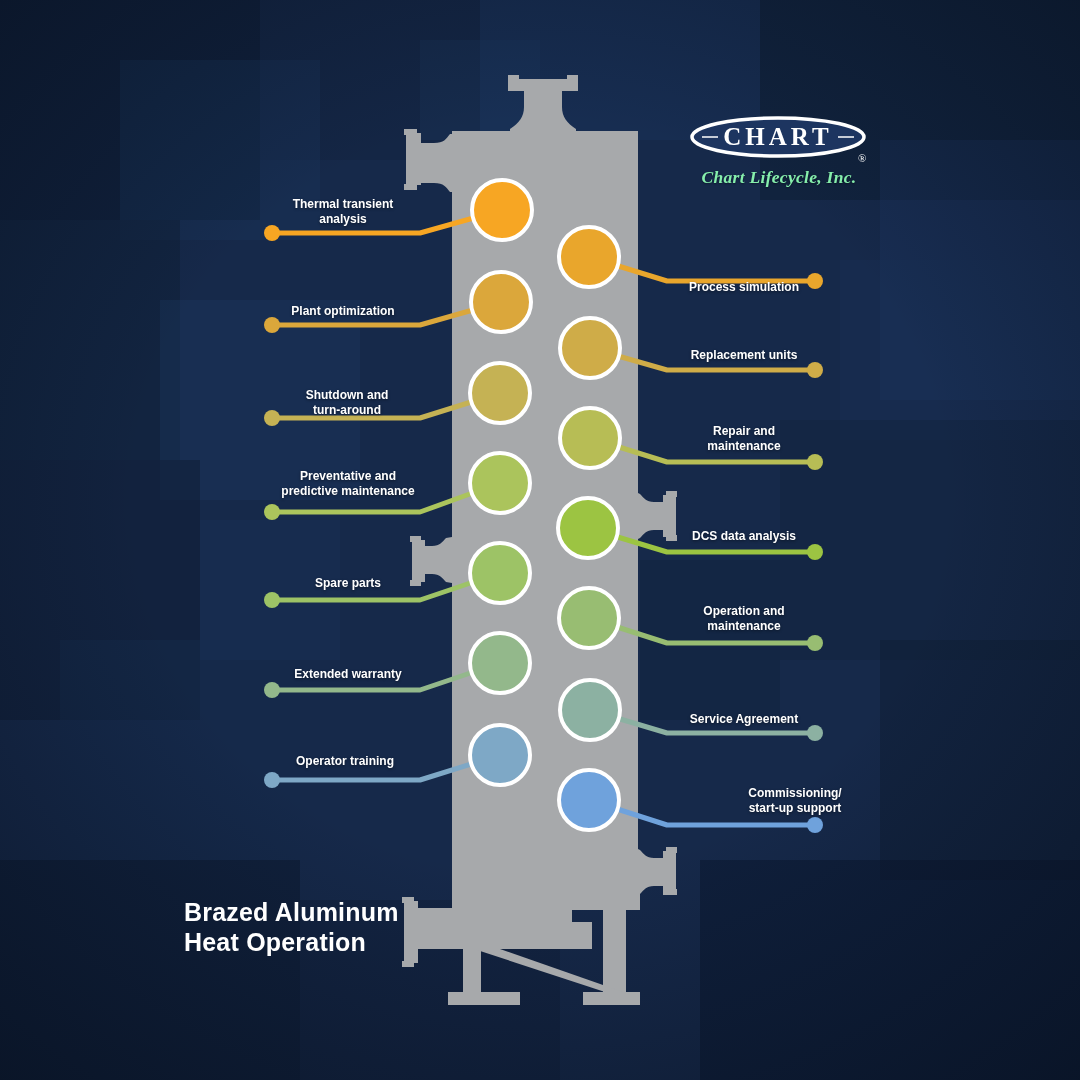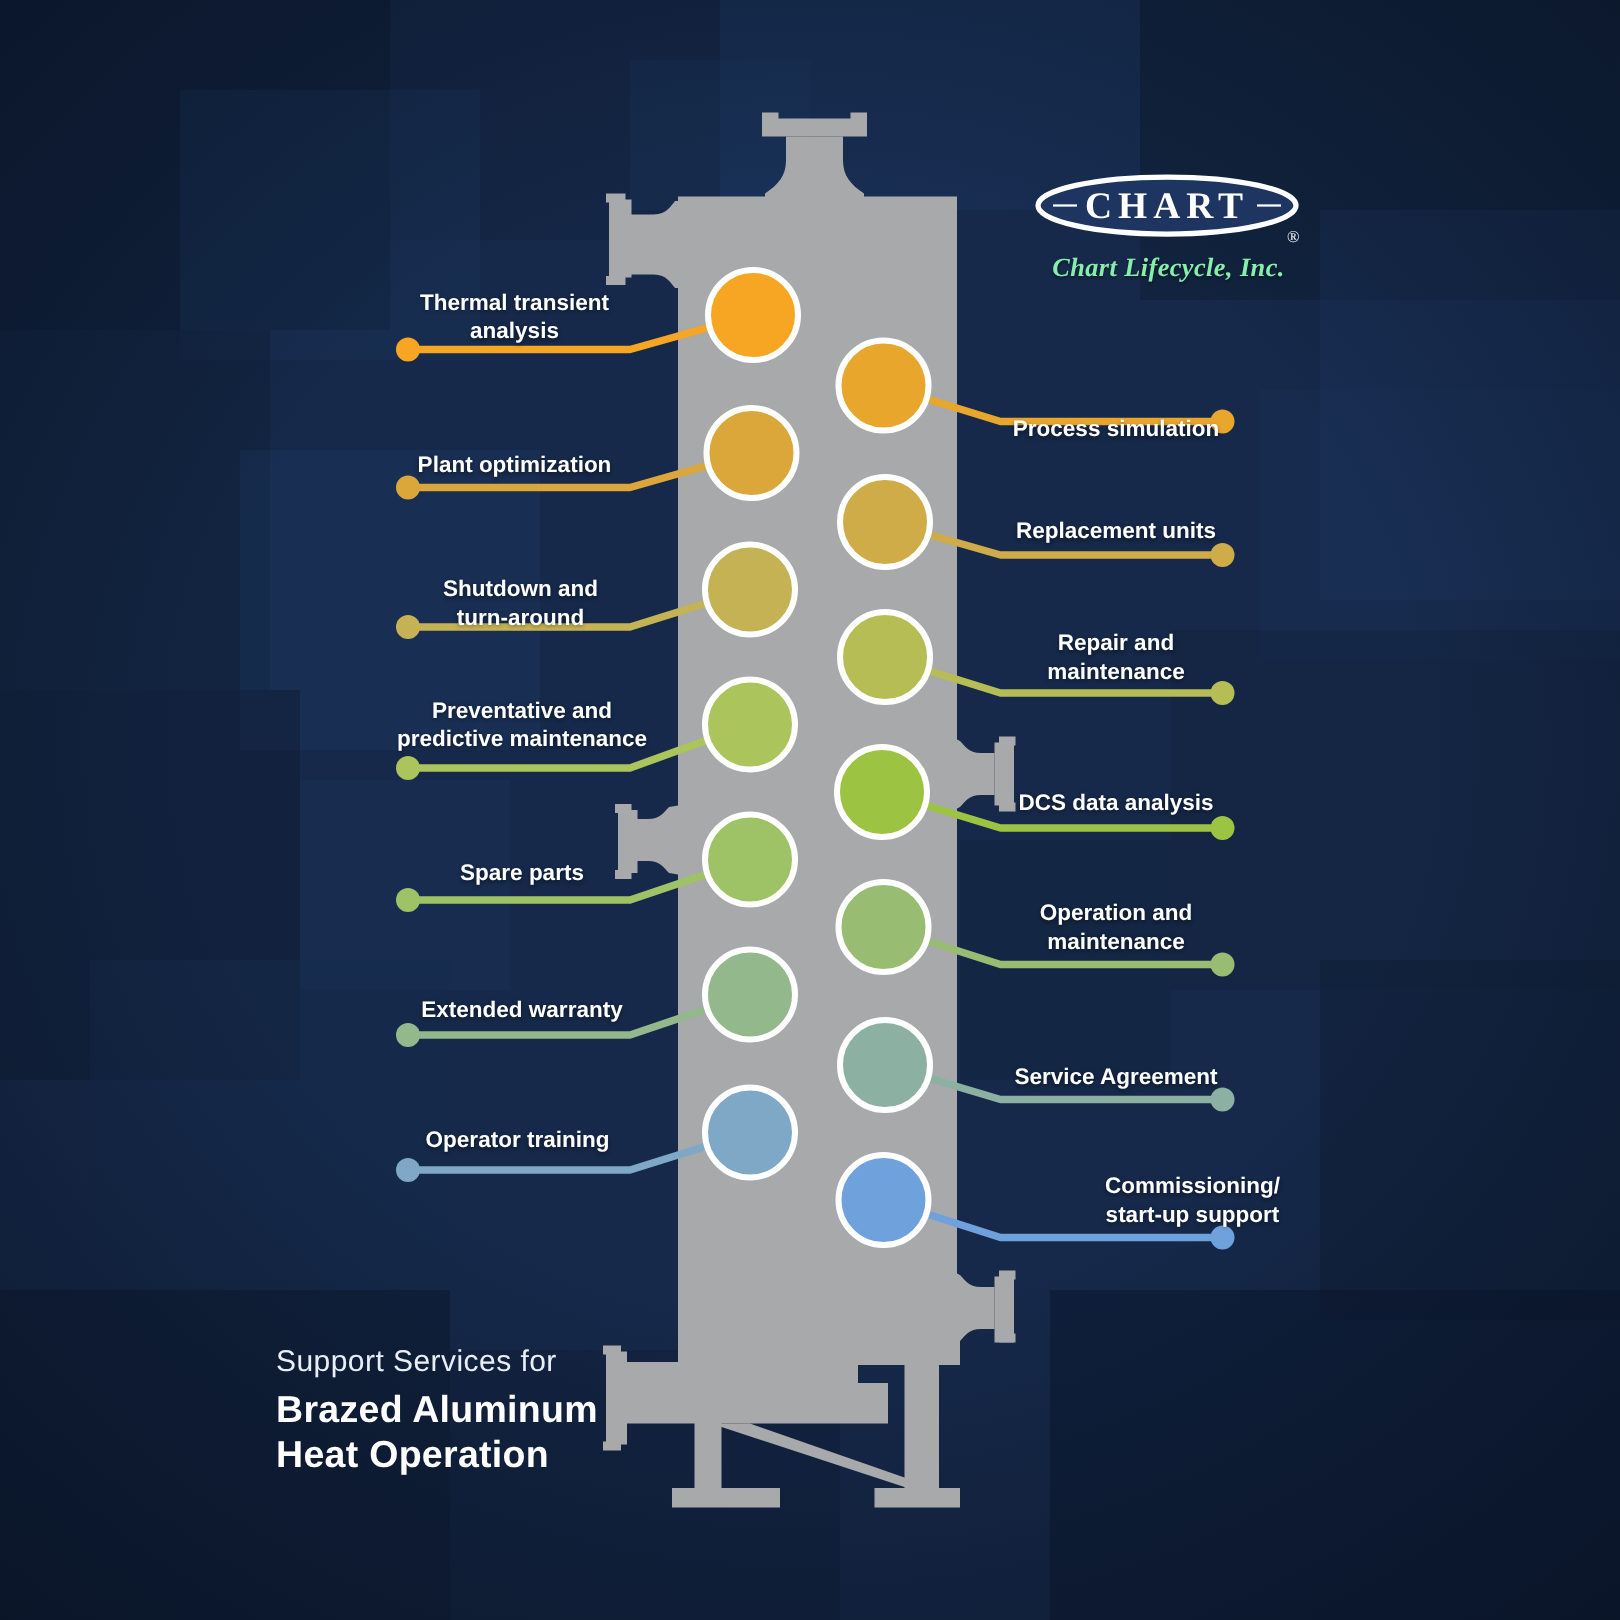--- a/index.html
+++ b/index.html
@@ -2,21 +2,21 @@
 <html><head>
 <meta charset="utf-8">
 <style>
   html,body{margin:0;padding:0;background:#0b1626;}
   .canvas{position:relative;width:1080px;height:1080px;overflow:hidden;
           font-family:"Liberation Sans",sans-serif;background:#16294a;}
   .layer{position:absolute;left:0;top:0;width:1080px;height:1080px;}
   .vignette{position:absolute;inset:0;
     background:radial-gradient(ellipse 78% 72% at 50% 46%, rgba(0,0,0,0) 48%, rgba(5,12,24,.55) 100%);}
   .svc-label{position:absolute;transform:translate(-50%,-50%);
-    color:#fff;font-weight:700;font-size:15px;line-height:1.24;text-align:center;
+    color:#fff;font-weight:700;font-size:12px;line-height:1.24;text-align:center;
     white-space:pre-line;width:max-content;max-width:250px;
     text-shadow:0 1px 3px rgba(0,0,0,.45);}
   .logo-block{position:absolute;left:688px;top:116px;width:182px;text-align:center;}
   .logo-reg{position:absolute;left:170px;top:36px;color:#fff;font-size:11px;
     font-family:"Liberation Serif",serif;}
   .logo-sub{margin-top:3px;color:#86efac;font-family:"Liberation Serif",serif;
     font-style:italic;font-weight:600;font-size:17.5px;letter-spacing:.3px;
     text-shadow:0 1px 2px rgba(0,0,0,.4);}
   .title-block{position:absolute;left:184px;top:897px;color:#fff;}
   .title-line1{font-size:20px;font-weight:400;color:#e9eef6;letter-spacing:.3px;margin-bottom:5px;}
@@ -169,18 +169,17 @@
       <ellipse cx="90" cy="21" rx="86" ry="19" fill="#1D3560" stroke="#ffffff" stroke-width="3.5"></ellipse>
       <line x1="14" y1="21" x2="30" y2="21" stroke="#ffffff" stroke-width="1.5"></line>
       <line x1="150" y1="21" x2="166" y2="21" stroke="#ffffff" stroke-width="1.5"></line>
       <text x="90" y="29" text-anchor="middle" fill="#ffffff" font-family="Liberation Serif, serif" font-size="25" font-weight="bold" letter-spacing="4">CHART</text>
     </svg>
     <span class="logo-reg">®</span>
     <div class="logo-sub">Chart Lifecycle, Inc.</div>
   </div>
 
   <div class="title-block">
-    <div class="title-line1">Support Services for</div>
     <div class="title-line2">Brazed Aluminum</div>
     <div class="title-line3">Heat Operation</div>
   </div>
 
 </div>
 
 </body></html>

